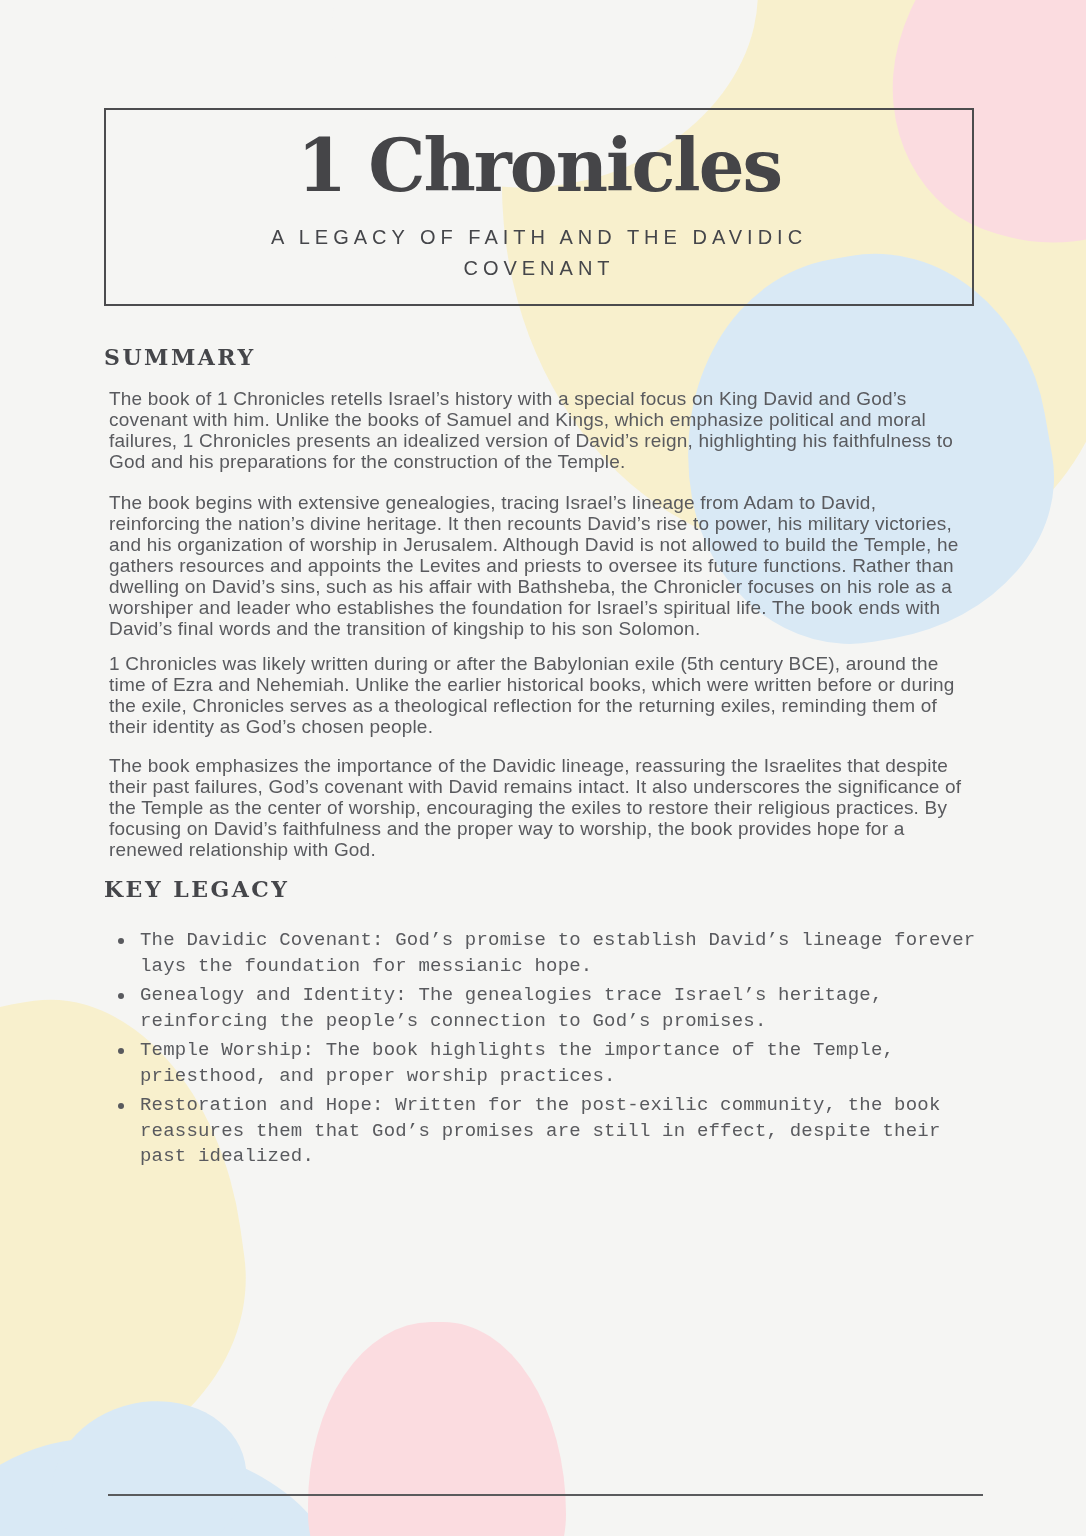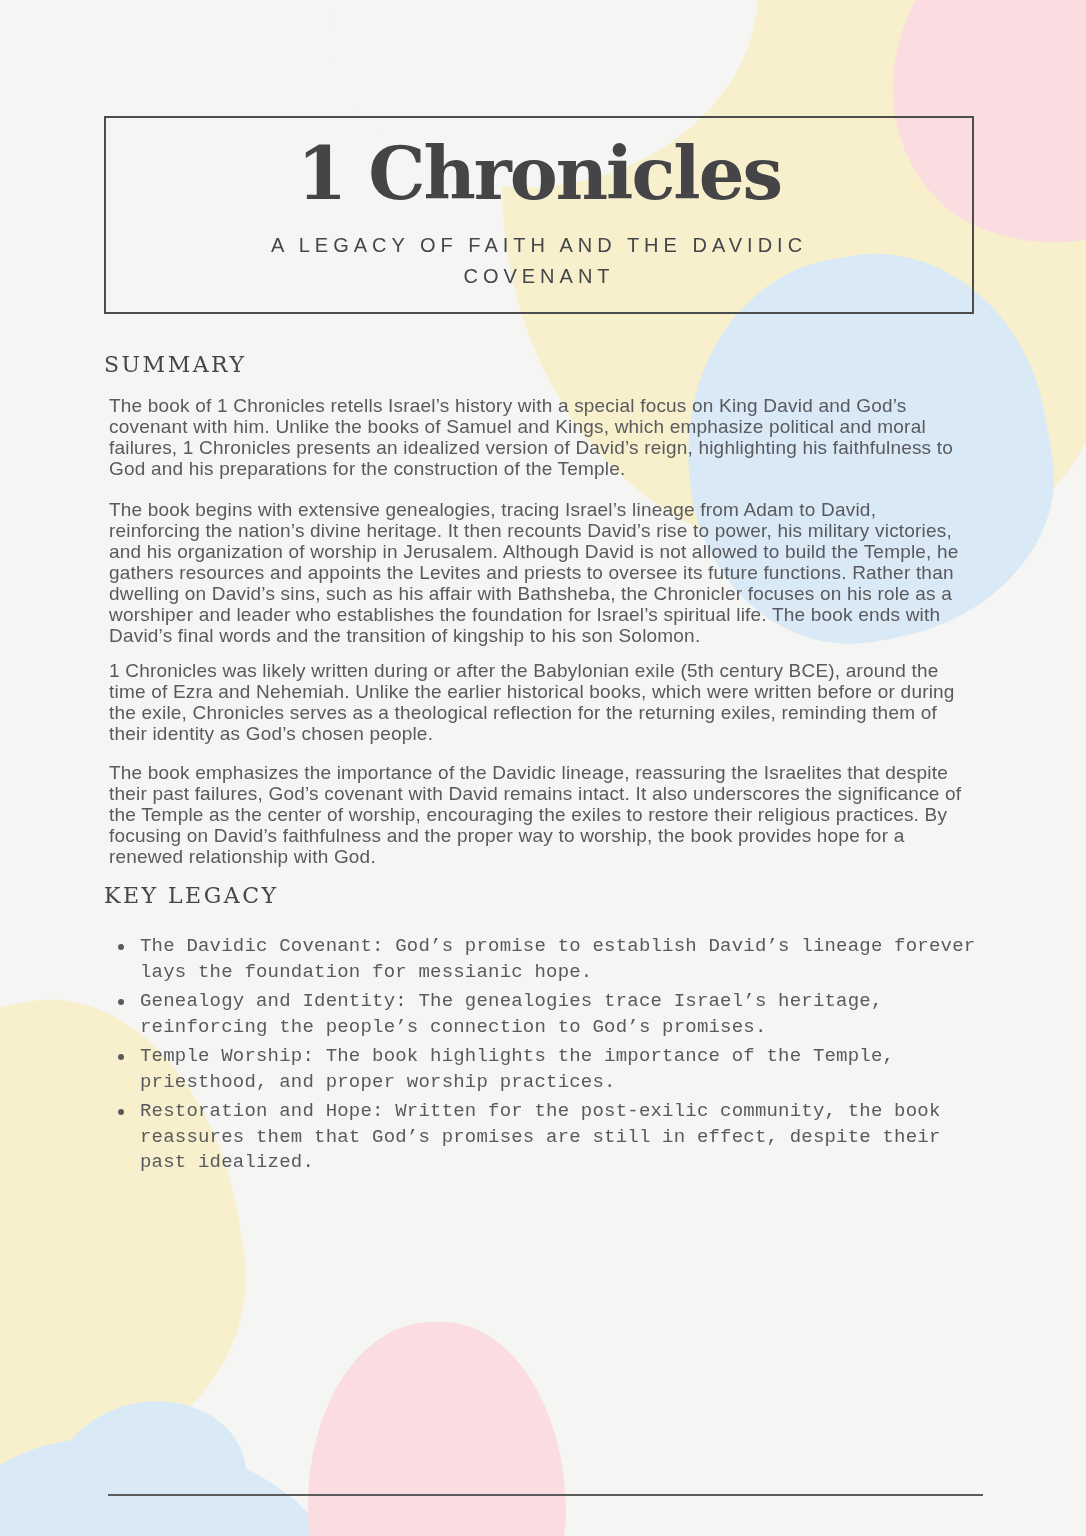--- a/index.html
+++ b/index.html
@@ -54,21 +54,21 @@
     border-radius: 50%;
     transform: rotate(-12deg);
   }
   .blob-pink-bottom {
     left: 308px; top: 1322px; width: 258px; height: 310px; z-index: 3;
     border-radius: 50% 50% 45% 55% / 62% 65% 40% 40%;
   }
 
   .content {
     position: absolute;
-    left: 104px; top: 8px; width: 872px;
+    left: 104px; top: 0; width: 872px;
     z-index: 5;
   }
   .title-box {
     box-sizing: border-box;
     margin-top: 108px;
     width: 870px; height: 198px;
     border: 2px solid var(--border, #4c4c4e);
     display: flex; flex-direction: column;
     align-items: center; justify-content: center;
   }
@@ -86,21 +86,21 @@
     width: 640px;
     text-align: center;
     font-size: 20px;
     line-height: 1.55;
     letter-spacing: 5px;
     color: var(--heading-text, #4a4b4f);
   }
   .section-heading {
     margin: 0;
     font-family: "DejaVu Serif", "Liberation Serif", serif;
-    font-weight: 400;
+    font-weight: 700;
     font-size: 22px;
     letter-spacing: 2.5px;
     color: var(--heading-text, #404045);
   }
   .h-summary   { margin-top: 38px; }
   .h-context   { margin-top: 28px; }
   .h-themes    { margin-top: 16px; }
   .para {
     margin: 5px;
     font-size: 19px;

